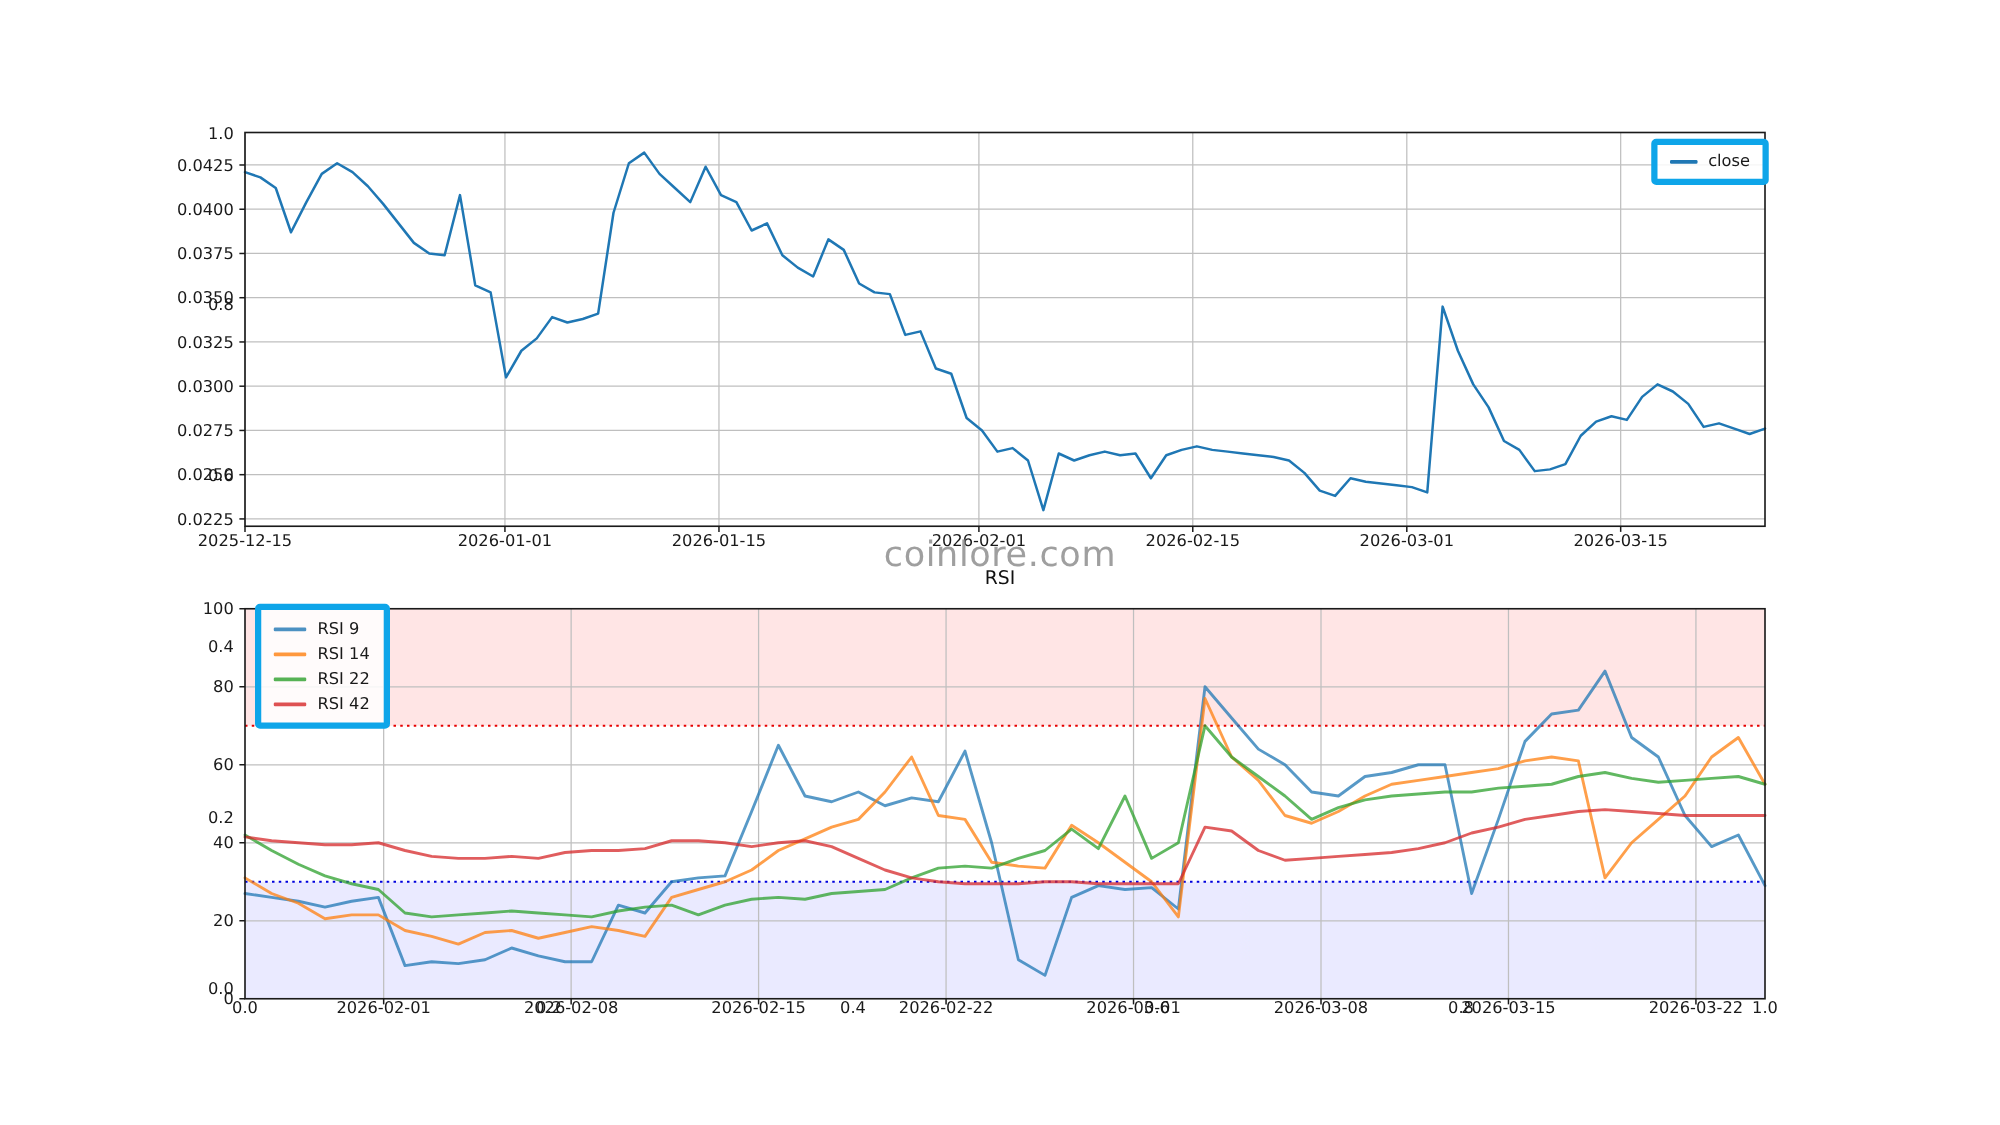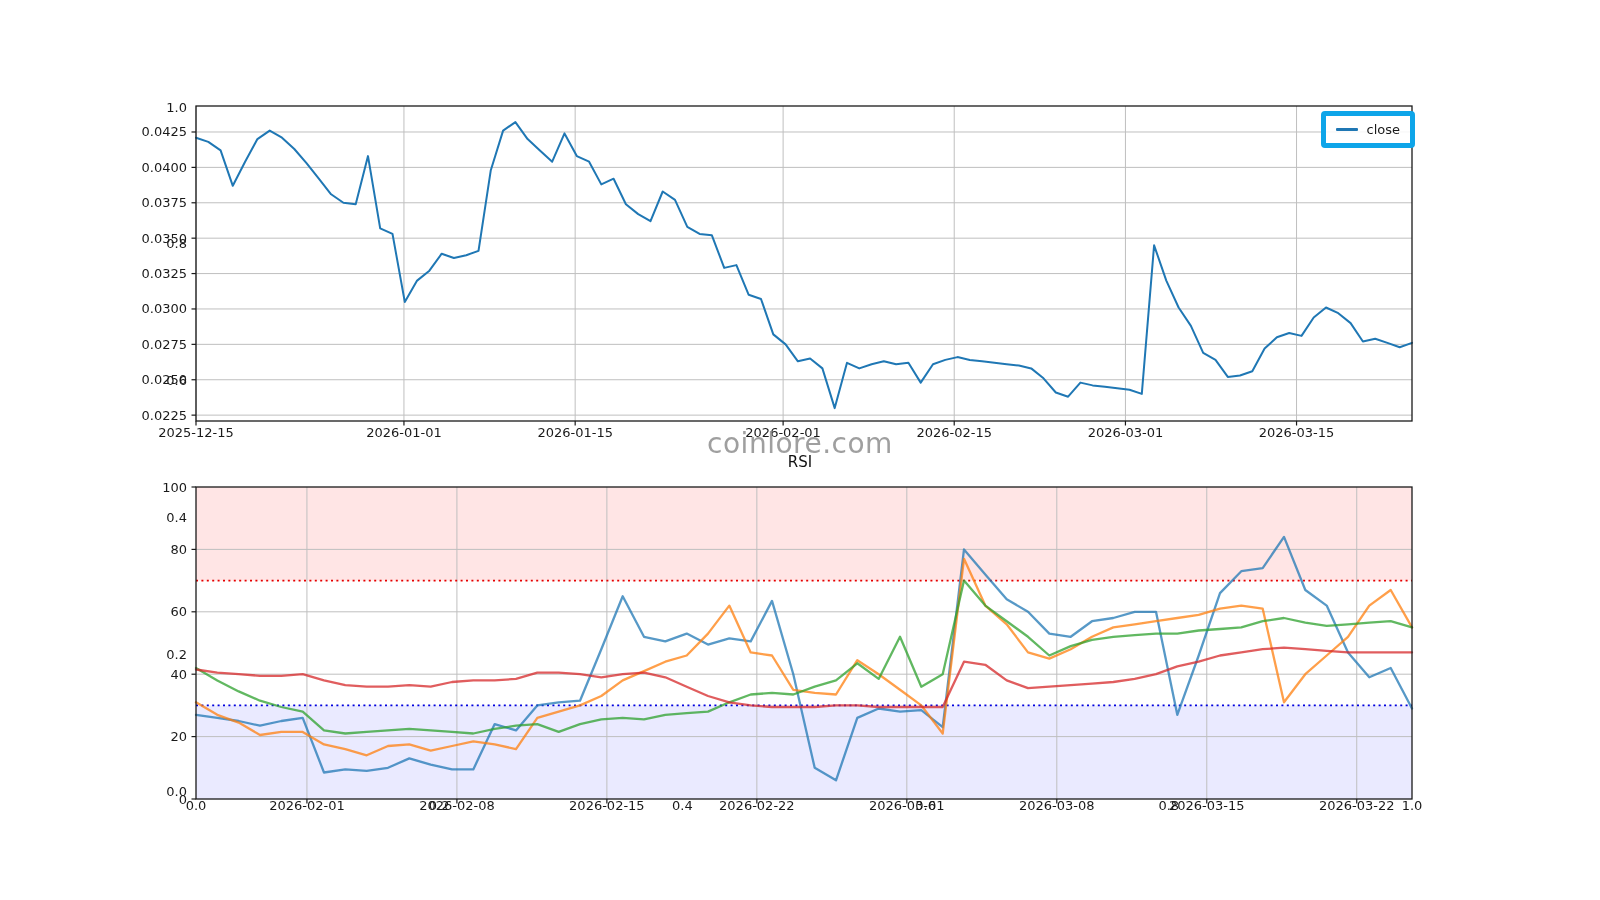--- a/index.html
+++ b/index.html
@@ -145,13 +145,31 @@
   <div id="rsi-title">RSI</div>
   <div id="watermark">coinlore.com</div>
 
   <div class="legend" id="legend-price">
     <div class="legend-row">
       <span class="swatch" style="background: rgb(31, 119, 180);"></span>
       <span>close</span>
     </div>
   </div>
 
+  <div class="legend" id="legend-rsi">
+    <div class="legend-row">
+      <span class="swatch" style="opacity: 0.8; background: rgb(31, 119, 180);"></span>
+      <span>RSI 9</span>
+    </div>
+    <div class="legend-row">
+      <span class="swatch" style="opacity: 0.8; background: rgb(255, 127, 14);"></span>
+      <span>RSI 14</span>
+    </div>
+    <div class="legend-row">
+      <span class="swatch" style="opacity: 0.8; background: rgb(44, 160, 44);"></span>
+      <span>RSI 22</span>
+    </div>
+    <div class="legend-row">
+      <span class="swatch" style="opacity: 0.8; background: rgb(214, 39, 40);"></span>
+      <span>RSI 42</span>
+    </div>
+  </div>
 </div>
 
 </body></html>

